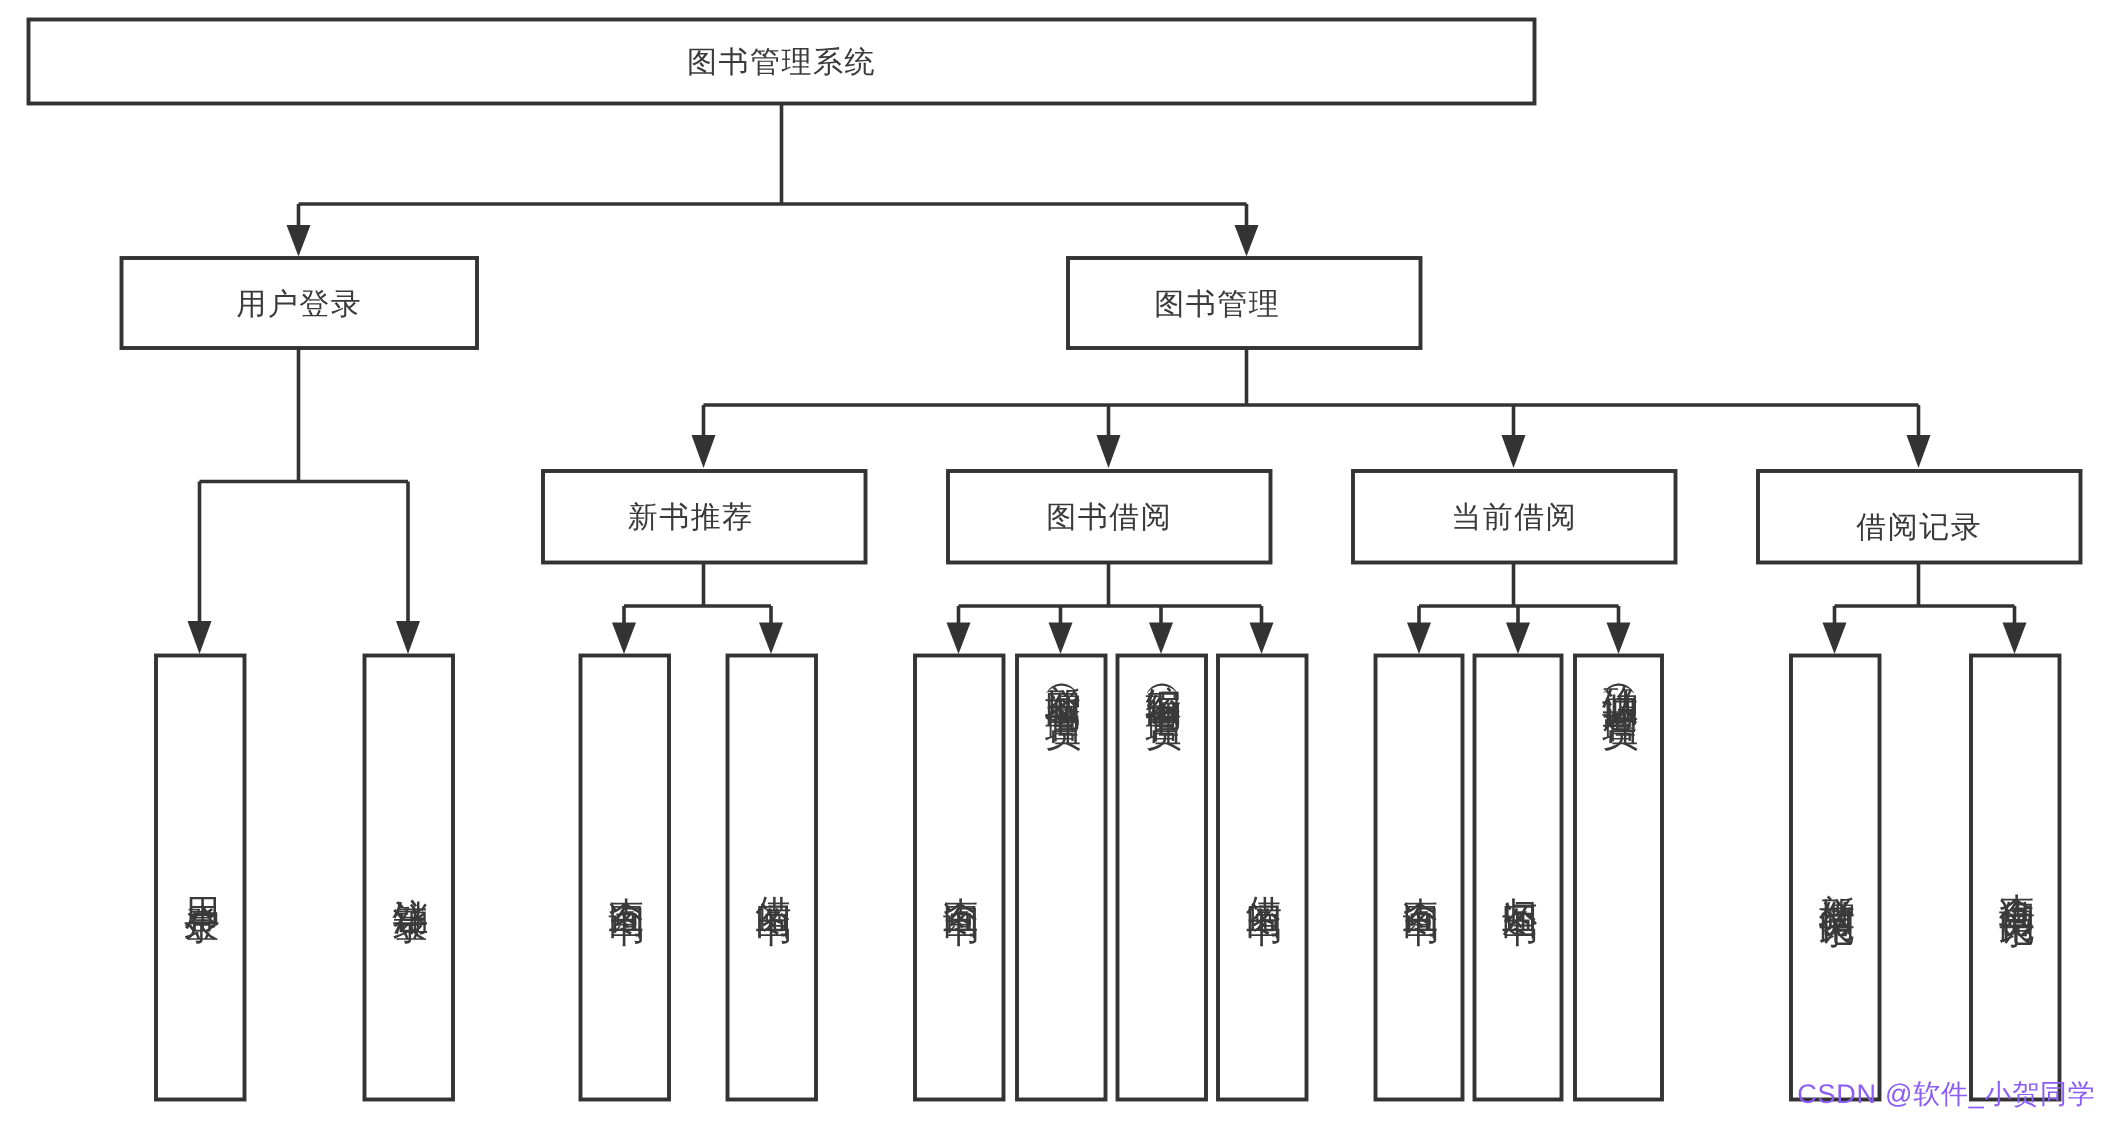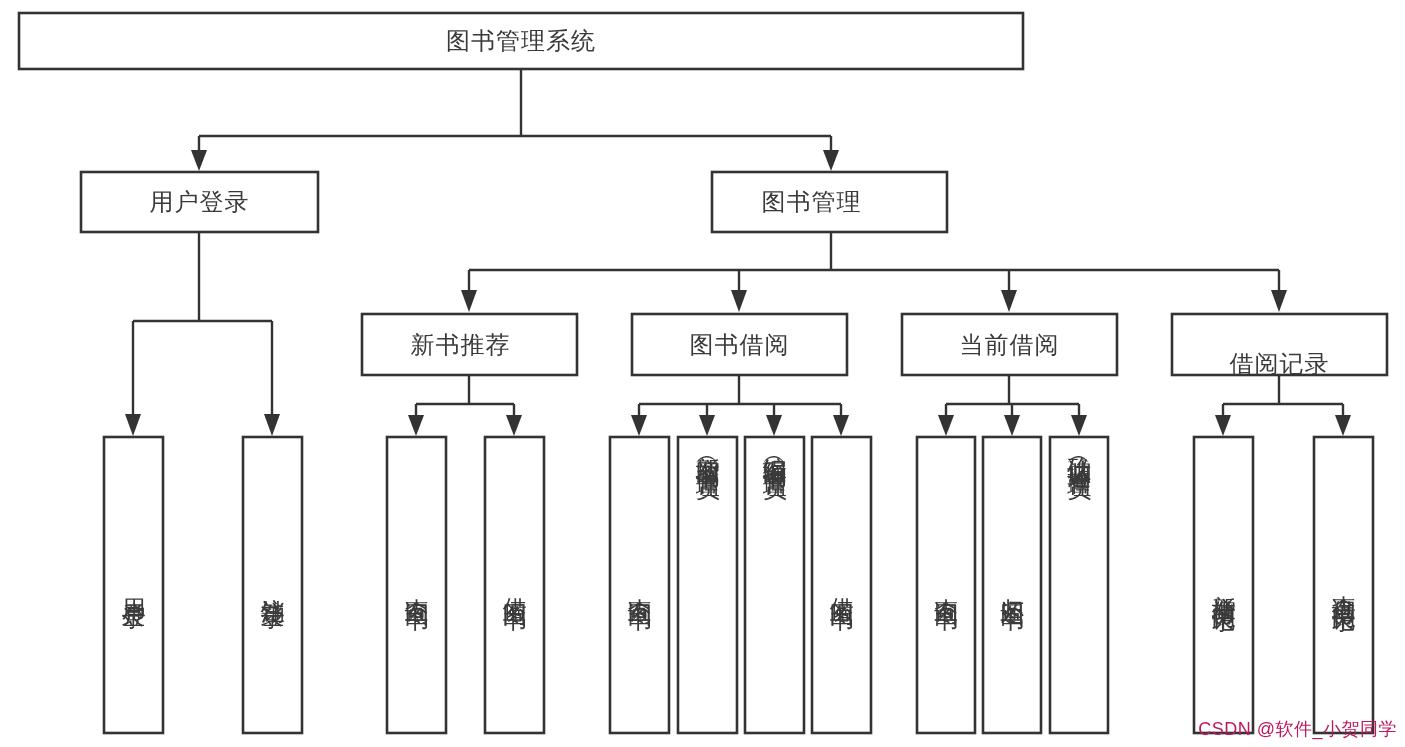--- a/index.html
+++ b/index.html
@@ -56,32 +56,32 @@
   }
   .hlabel-wrap {
     position: absolute;
     display: flex;
     align-items: center;
     justify-content: center;
     pointer-events: none;
   }
   .hlabel-text {
     font-family: "Liberation Sans", "DejaVu Sans", sans-serif;
-    font-size: 24px;
+    font-size: 20px;
     color: #3a3a3a;
     letter-spacing: 1px;
     white-space: nowrap;
   }
   #watermark {
     position: absolute;
     right: 8px;
     bottom: 6px;
     font-family: "Liberation Sans", "DejaVu Sans", sans-serif;
     font-size: 18px;
-    color: #be185d;
+    color: #8b5cf6;
     letter-spacing: 0.5px;
     white-space: nowrap;
     pointer-events: none;
   }
 </style>
 </head>
 <body>
 
 <div id="diagram-root">
 
@@ -207,21 +207,21 @@
   </div>
 
   <div class="hlabel-wrap" style="left:902px; top:314px; width:215px; height:61px;">
     <span class="hlabel-text">当前借阅</span>
   </div>
 
   <div class="hlabel-wrap" style="left:632px; top:314px; width:215px; height:61px;">
     <span class="hlabel-text">图书借阅</span>
   </div>
 
-  <div class="hlabel-wrap" style="left:1172px; top:332px; width:215px; height:63px;">
+  <div class="hlabel-wrap" style="left:1172px; top:320px; width:215px; height:63px;">
     <span class="hlabel-text">借阅记录</span>
   </div>
 
   <div class="vlabel-wrap" style="left:104px; top:437px; width:59px; height:296px;">
     <span class="vlabel-text">用户登录</span>
   </div>
 
   <div class="vlabel-wrap" style="left:243px; top:437px; width:59px; height:296px;">
     <span class="vlabel-text">注销登录</span>
   </div>

